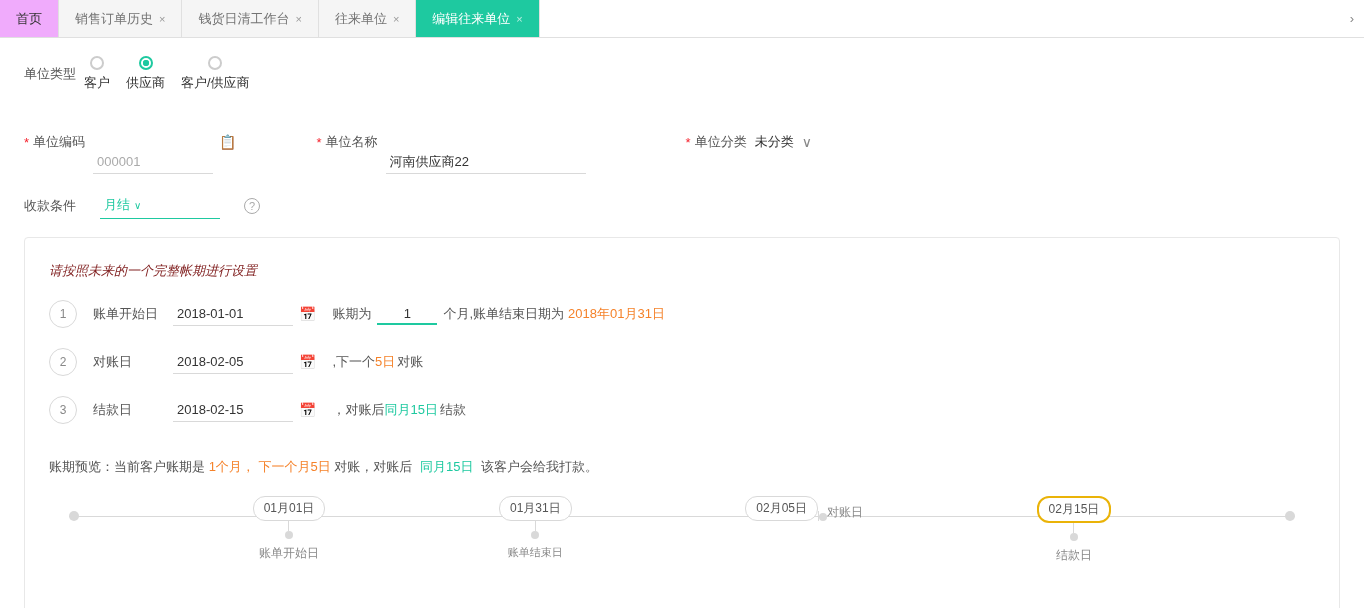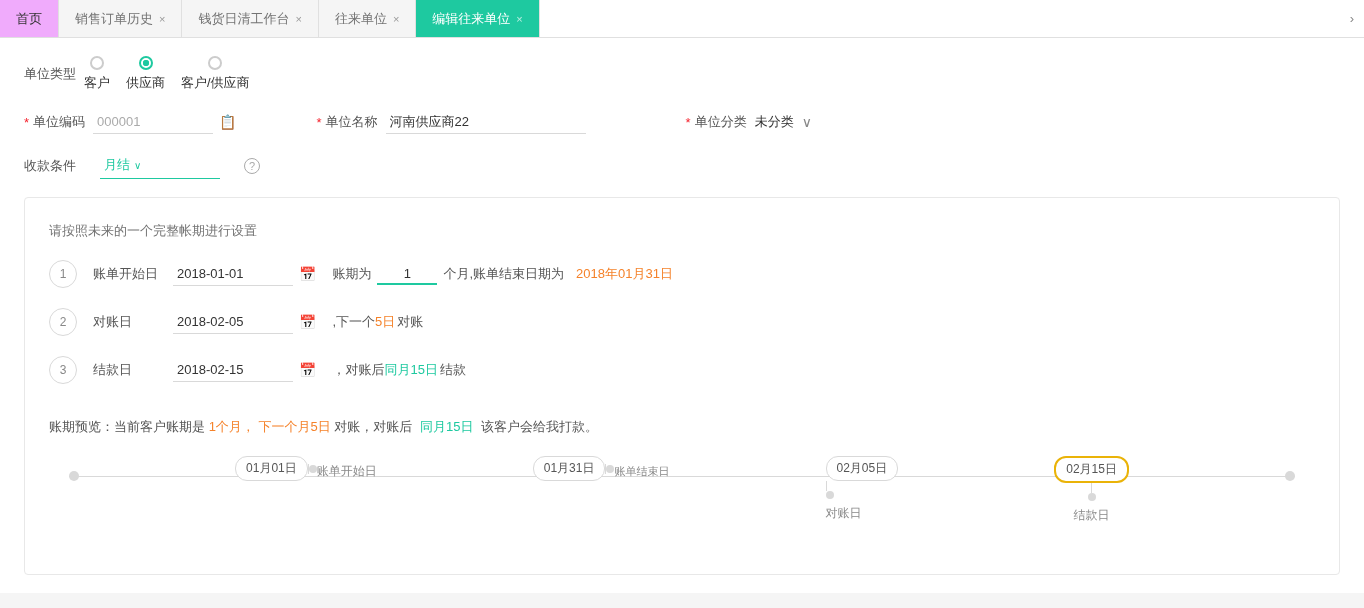--- a/index.html
+++ b/index.html
@@ -116,20 +116,21 @@
       margin-right: 40px;
     }
     .field-input {
       border: none;
       border-bottom: 1px solid #d9d9d9;
       outline: none;
       font-size: 13px;
       padding: 4px 4px;
       color: #333;
       min-width: 120px;
+      margin-top: 40px;
     }
     .field-icon {
       color: #aaa;
       margin-left: 6px;
       cursor: pointer;
       font-size: 14px;
     }
 
     
     .collect-row {
@@ -171,22 +172,23 @@
 
     
     .panel {
       border: 1px solid #e8e8e8;
       border-radius: 4px;
       padding: 24px 24px 20px;
       margin-bottom: 0;
     }
     .panel-title {
       font-size: 13px;
-      color: #737373;
+      color: #7f1d1d;
       margin-bottom: 20px;
+      font-style: italic;
     }
     .step-row {
       display: flex;
       align-items: center;
       margin-bottom: 20px;
       gap: 0;
     }
     .step-num {
       width: 28px;
       height: 28px;
@@ -337,21 +339,21 @@
 
     <div class="step-row">
       <div class="step-num">
         <span>1</span>
       </div>
       <span class="step-label">账单开始日</span>
       <input class="step-date" type="text" value="2018-01-01" style="">
       <span class="date-icon">📅</span>
       <span class="step-desc">账期为</span>
       <input class="step-input" type="text" value="1" style="margin: 0px 6px;">
-      <span class="step-desc" style="margin-right:12px;">个月,账单结束日期为</span>
+      <span class="step-desc" style="margin-right:4px;">个月,账单结束日期为</span>
       <span class="step-desc highlight-orange">2018年01月31日</span>
     </div>
 
     <div class="step-row">
       <div class="step-num">
         <span>2</span>
       </div>
       <span class="step-label">对账日</span>
       <input class="step-date" type="text" value="2018-02-05" style="">
       <span class="date-icon">📅</span>
@@ -382,35 +384,35 @@
     </div>
 
     <div style="position:relative; margin-top:20px; padding: 0 20px 30px;">
       <div style="position:absolute; top: 20px; left: 20px; right: 20px; height:1px; background:#d9d9d9; z-index:0;"></div>
       <div style="display:flex; align-items:flex-start; justify-content:space-between; position:relative; z-index:1;">
 
         <div style="display:flex; flex-direction:column; align-items:center; margin-top:15px;">
           <div style="width:10px;height:10px;border-radius:50%;background:#d9d9d9;"></div>
         </div>
 
-        <div style="display:flex; flex-direction:row; align-items:center;">
+        <div style="display:flex; flex-direction:column; align-items:center;">
           <div style="border:1px solid #d9d9d9;border-radius:12px;padding:3px 10px;font-size:12px;color:#555;background:#fff;">01月01日</div>
           <div style="width:1px;height:10px;background:#d9d9d9;"></div>
           <div style="width:8px;height:8px;border-radius:50%;background:#d9d9d9;"></div>
           <div style="font-size:12px;color:#888;margin-top:6px;">账单开始日</div>
         </div>
 
-        <div style="display:flex; flex-direction:row; align-items:center;text-align:center;">
+        <div style="display:flex; flex-direction:column; align-items:center;text-align:center;">
           <div style="border:1px solid #d9d9d9;border-radius:12px;padding:3px 10px;font-size:12px;color:#555;background:#fff;">01月31日</div>
           <div style="width:1px;height:10px;background:#d9d9d9;"></div>
           <div style="width:8px;height:8px;border-radius:50%;background:#d9d9d9;"></div>
           <div style="font-size:11px;color:#888;margin-top:6px;">账单结束日</div>
         </div>
 
-        <div style="display:flex; flex-direction:column; align-items:flex-start;">
+        <div style="display:flex; flex-direction:row; align-items:flex-end;">
           <div style="border:1px solid #d9d9d9;border-radius:12px;padding:3px 10px;font-size:12px;color:#555;background:#fff;">02月05日</div>
           <div style="width:1px;height:10px;background:#d9d9d9;"></div>
           <div style="width:8px;height:8px;border-radius:50%;background:#d9d9d9;"></div>
           <div style="font-size:12px;color:#888;margin-top:6px;">对账日</div>
         </div>
 
         <div style="display:flex; flex-direction:column; align-items:center;">
           <div style="border:2px solid #eab308;border-radius:12px;padding:3px 10px;font-size:12px;color:#555;background:#fff;">02月15日</div>
           <div style="width:1px;height:10px;background:#d9d9d9;"></div>
           <div style="width:8px;height:8px;border-radius:50%;background:#d9d9d9;"></div>

